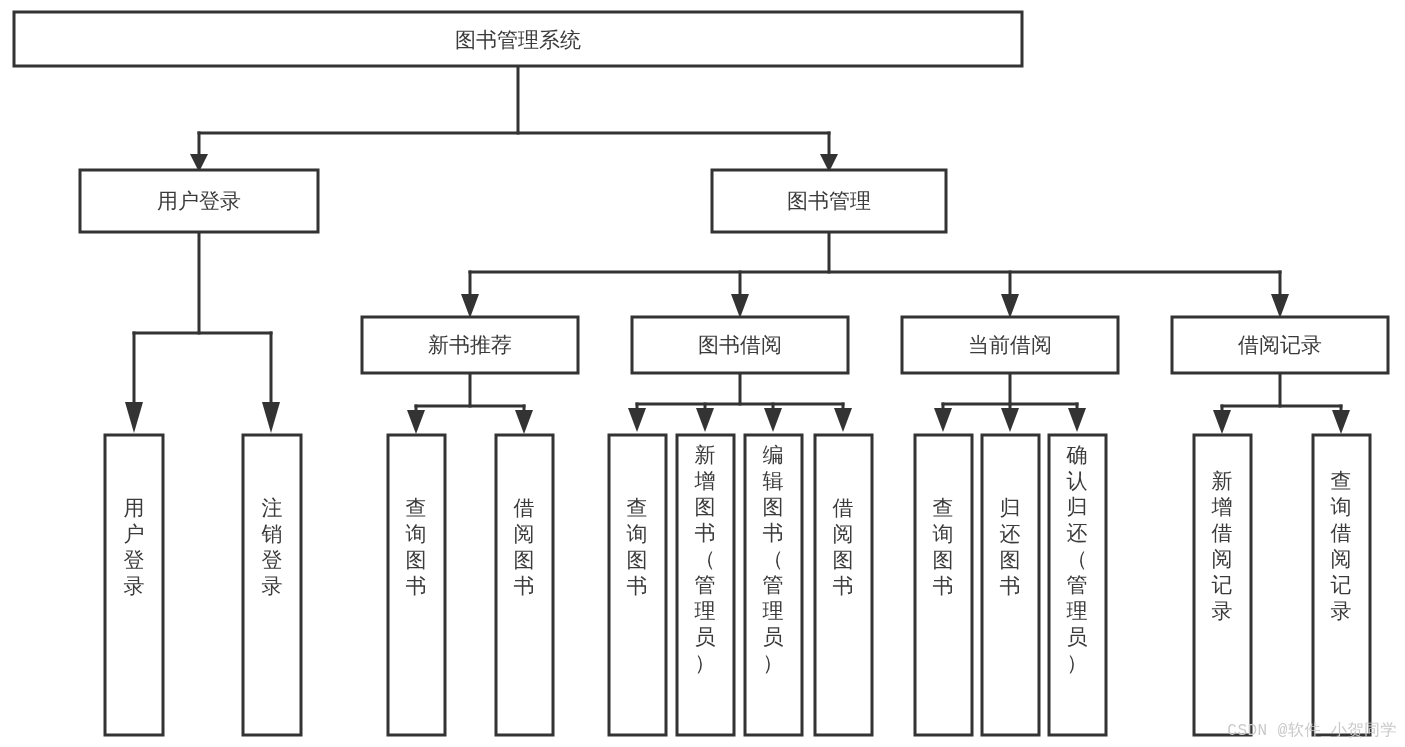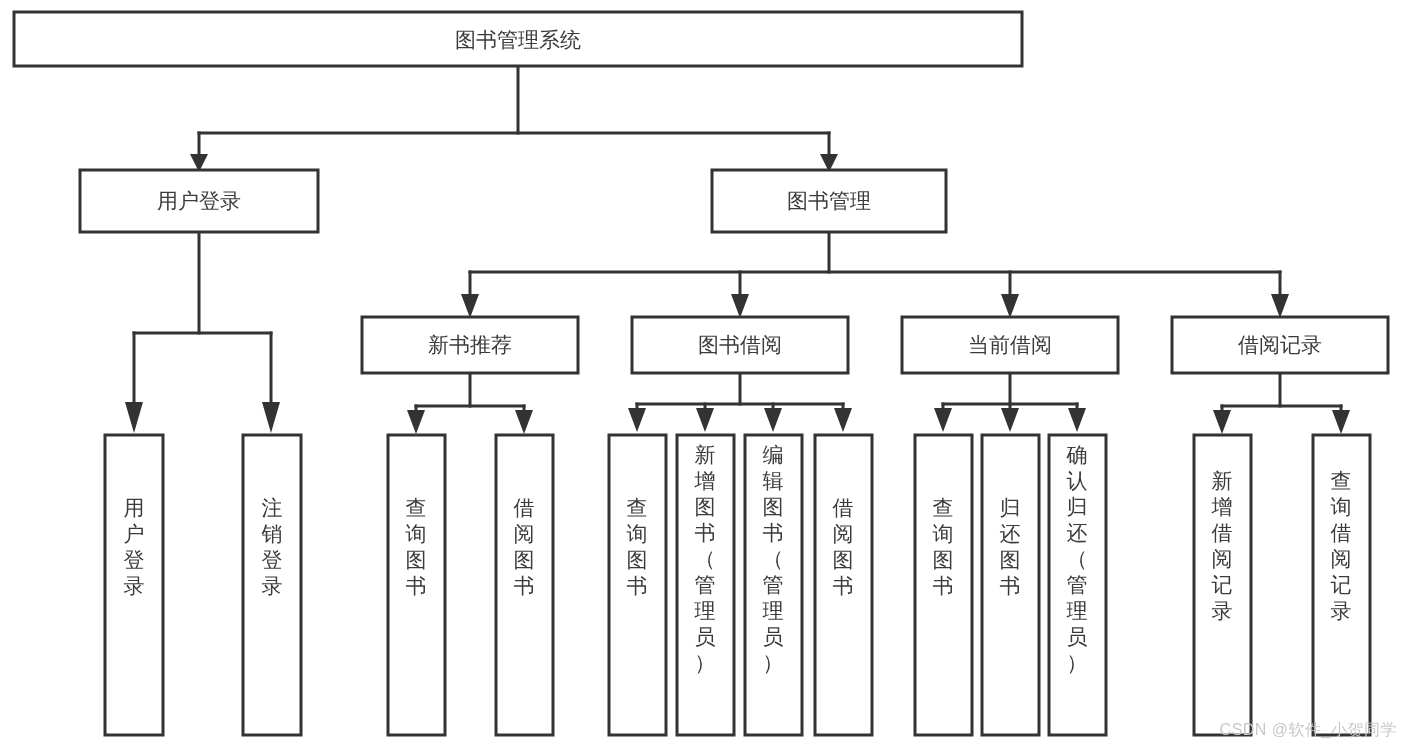--- a/index.html
+++ b/index.html
@@ -55,21 +55,21 @@
     font-family: "Liberation Sans", "DejaVu Sans", sans-serif;
     font-size: 21px;
     fill: #3b3b3b;
     text-anchor: middle;
     white-space: pre;
   }
   .watermark {
     position: absolute;
     right: 8px;
     bottom: 6px;
-    font-family: Liberation Sans, sans-serif;
+    font-family: Liberation Mono, monospace;
     font-size: 16px;
     color: #c9c9c9;
     letter-spacing: 0.5px;
     pointer-events: none;
     user-select: none;
   }
 </style>
 </head>
 <body>
 

